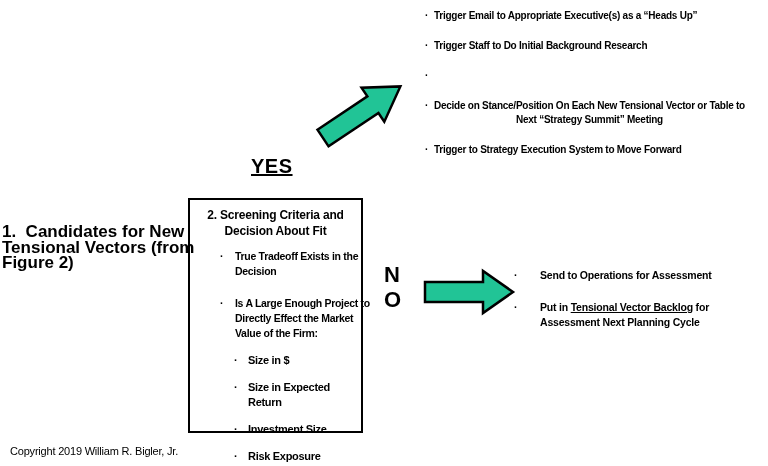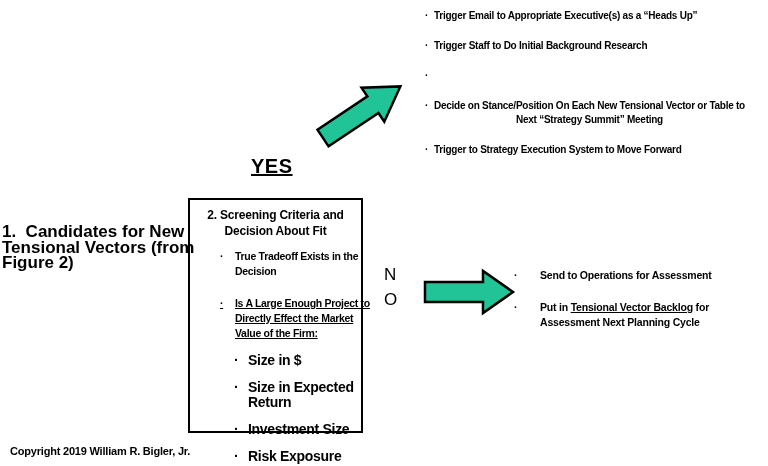--- a/index.html
+++ b/index.html
@@ -29,36 +29,36 @@
   .yes-label { left:251px; top:155px; font-size:20px; font-weight:700; letter-spacing:0.5px;text-decoration:underline; }
 
   
   .step1 { left:2px; top:224px; width:185px; text-align:left; font-size:17px; font-weight:700; line-height:15.5px; white-space:pre; }
 
   
   .box { left:188px; top:198px; width:175px; height:235px; border:2px solid #000; box-sizing:border-box; padding-top:7px; }
   .box-title { text-align:center; font-size:12px; font-weight:700; line-height:16px; white-space:pre; letter-spacing:-0.2px; }
   .box-list { margin-top:10px; font-size:10.5px; font-weight:700; letter-spacing:-0.3px; line-height:15px;margin-left:30px; }
   .box-list .bullet { flex:0 0 15px; }
-  .box-list li + li { margin-top:17px;text-decoration:underline; }
-  .sub-list { margin-top:12px; padding-left:44px; font-size:14px; font-weight:700; letter-spacing:-0.3px; line-height:15px; }
+  .box-list li + li { margin-top:17px; }
+  .sub-list { margin-top:12px; padding-left:44px; font-size:11px; font-weight:700; letter-spacing:-0.3px; line-height:15px; }
   .sub-list .bullet { flex:0 0 14px; }
   .sub-list li + li { margin-top:12px; }
 
   
-  .no-label { left:384px; top:262px; width:15px; font-size:17px; font-weight:400; line-height:25px; word-break:break-all; }
+  .no-label { left:384px; top:262px; width:15px; font-size:22px; font-weight:700; line-height:25px; word-break:break-all; }
 
   
   .right-list { left:509px; top:268px; width:245px; font-size:10.5px; font-weight:700; letter-spacing:-0.2px; line-height:15px; }
   .right-list li { margin-bottom:17px; }
   .right-list .bullet { flex:0 0 31px; padding-left:5px; }
   .u { text-decoration:underline;text-align:right; }
 
   
-  .copyright { left:10px; top:445px; font-size:11px; font-weight:700; letter-spacing:-0.2px; }
+  .copyright { left:10px; top:445px; font-size:11px; font-weight:400; letter-spacing:-0.2px; }
 </style>
 </head>
 <body>
 
 <div>
 
   <ul class="blist yes-list abs">
     <li>
       <span class="bullet"></span>
       <span class="txt">Trigger Email to Appropriate Executive(s) as a “Heads Up”</span>

